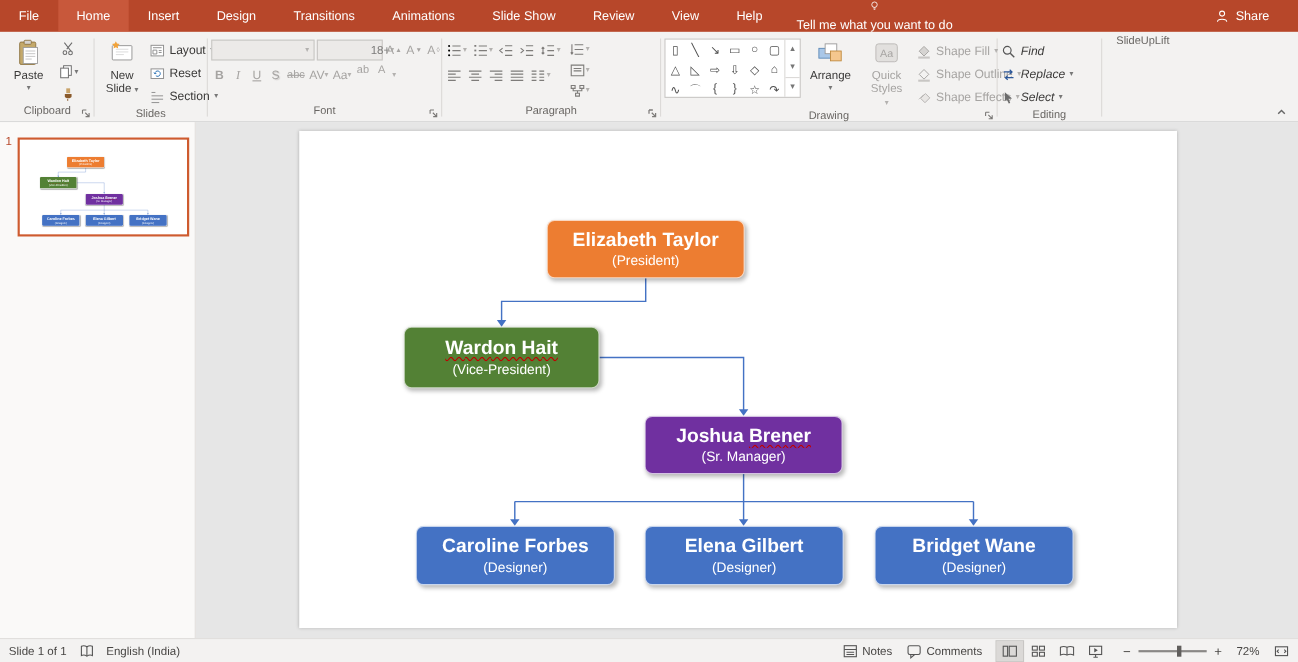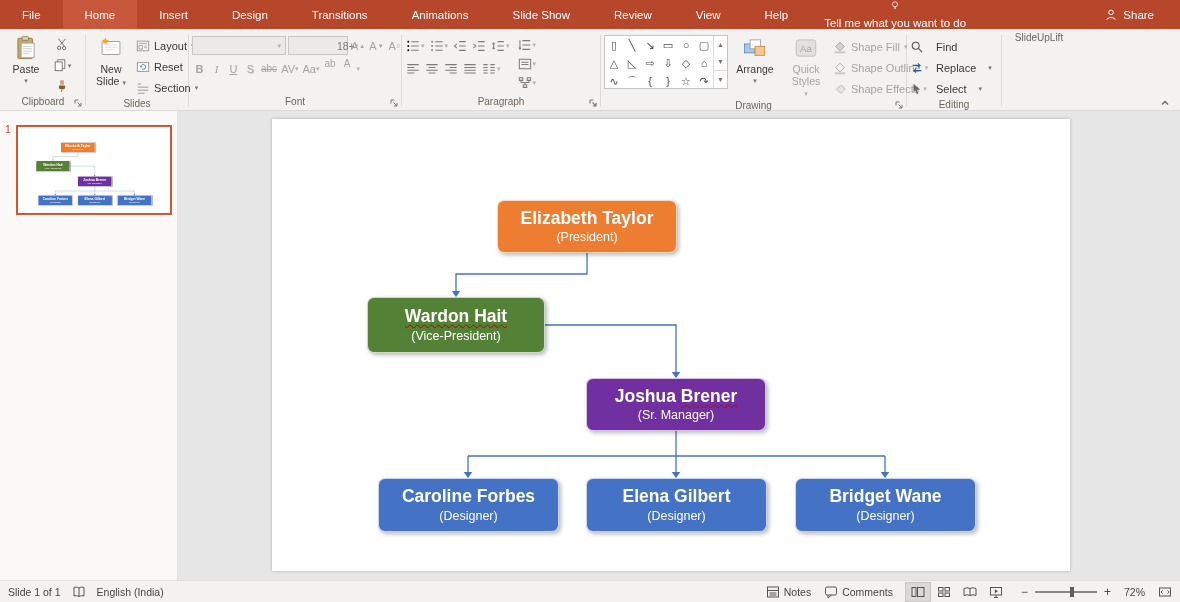--- a/index.html
+++ b/index.html
@@ -2,21 +2,21 @@
 <html><head>
 <meta charset="utf-8">
 <style>
   *{margin:0;padding:0;box-sizing:border-box;font-family:"Liberation Sans","DejaVu Sans",sans-serif;user-select:none;}
   html,body{width:1180px;height:602px;overflow:hidden;background:#fff;}
   .app{width:1180px;height:602px;display:flex;flex-direction:column;position:relative;}
 
   
   .tabbar{height:29px;background:#B7472A;display:flex;align-items:stretch;color:#fff;flex-shrink:0;}
   .tabs{display:flex;}
-  .tab{padding:0 22px;display:flex;align-items:center;font-size:11.5px;white-space:nowrap;cursor:default;}
+  .tab{padding:0 17px;display:flex;align-items:center;font-size:11.5px;white-space:nowrap;cursor:default;}
   .tab.active{background:#C8583B;}
   .tellme{display:flex;align-items:center;gap:6px;margin-left:14px;font-size:11.5px;flex-direction:column;}
   .share{margin-left:auto;margin-right:26px;display:flex;align-items:center;gap:5px;font-size:11.5px;}
   .wic{width:14px;height:14px;}
 
   
   .ribbon{height:82px;background:#F3F2F1;display:flex;padding:2px 0 0 1px;position:relative;border-bottom:1px solid #DADADA;flex-shrink:0;}
   .rgroup{display:flex;flex-direction:column;position:relative;flex-shrink:0;}
   .rbody{flex:1;display:flex;padding:2px 3px 0 3px;gap:3px;align-items:flex-start;}
   .rlabel{height:15px;text-align:center;font-size:10px;color:#696663;line-height:13px;position:relative;}
@@ -60,21 +60,21 @@
   .pside{display:flex;flex-direction:column;gap:2px;padding-top:3px;}
   .shape-gallery{display:flex;border:1px solid #C8C6C4;background:#fff;height:54px;margin-top:2px;}
   .shape-grid{width:108px;overflow:hidden;}
   .shape-row{display:flex;height:18px;}
   .shape-cell{width:18px;height:18px;display:flex;align-items:center;justify-content:center;font-size:11px;color:#4f4f4f;}
   .shape-scroll{width:14px;border-left:1px solid #DCDAD8;display:flex;flex-direction:column;}
   .ssb{flex:1;display:flex;align-items:center;justify-content:center;font-size:7px;color:#777;}
   .ssb.more{border-top:1px solid #DCDAD8;}
   .shadecol{display:flex;flex-direction:column;gap:2px;padding-top:4px;}
   .ecol{display:flex;flex-direction:column;gap:2px;padding-top:4px;}
-  .erow{display:flex;align-items:center;gap:12px;font-size:11px;color:#3b3a39;height:19px;white-space:nowrap;}
+  .erow{display:flex;align-items:center;gap:4px;font-size:11px;color:#3b3a39;height:19px;white-space:nowrap;font-style:italic;}
 
   
   .workspace{flex:1;display:flex;min-height:0;background:#E6E6E6;}
   .slides-panel{width:178px;background:#FAF9F8;border-right:1px solid #E1DFDD;position:relative;flex-shrink:0;}
   .slide-num{position:absolute;left:5px;top:12px;font-size:10.5px;color:#B7472A;}
   .thumb{position:absolute;left:16px;top:14px;width:156px;height:90px;border:2px solid #CE5B2F;background:#fff;overflow:hidden;}
   .thumb .slide-surface{transform:scale(0.19);transform-origin:0 0;left:0;top:0;box-shadow:none;}
   .canvas{flex:1;position:relative;}
   .slide-surface{position:absolute;width:798px;height:452px;background:#fff;left:94px;top:8px;box-shadow:0 0 3px rgba(0,0,0,0.25);}
   .connector-layer{position:absolute;left:0;top:0;pointer-events:none;}

